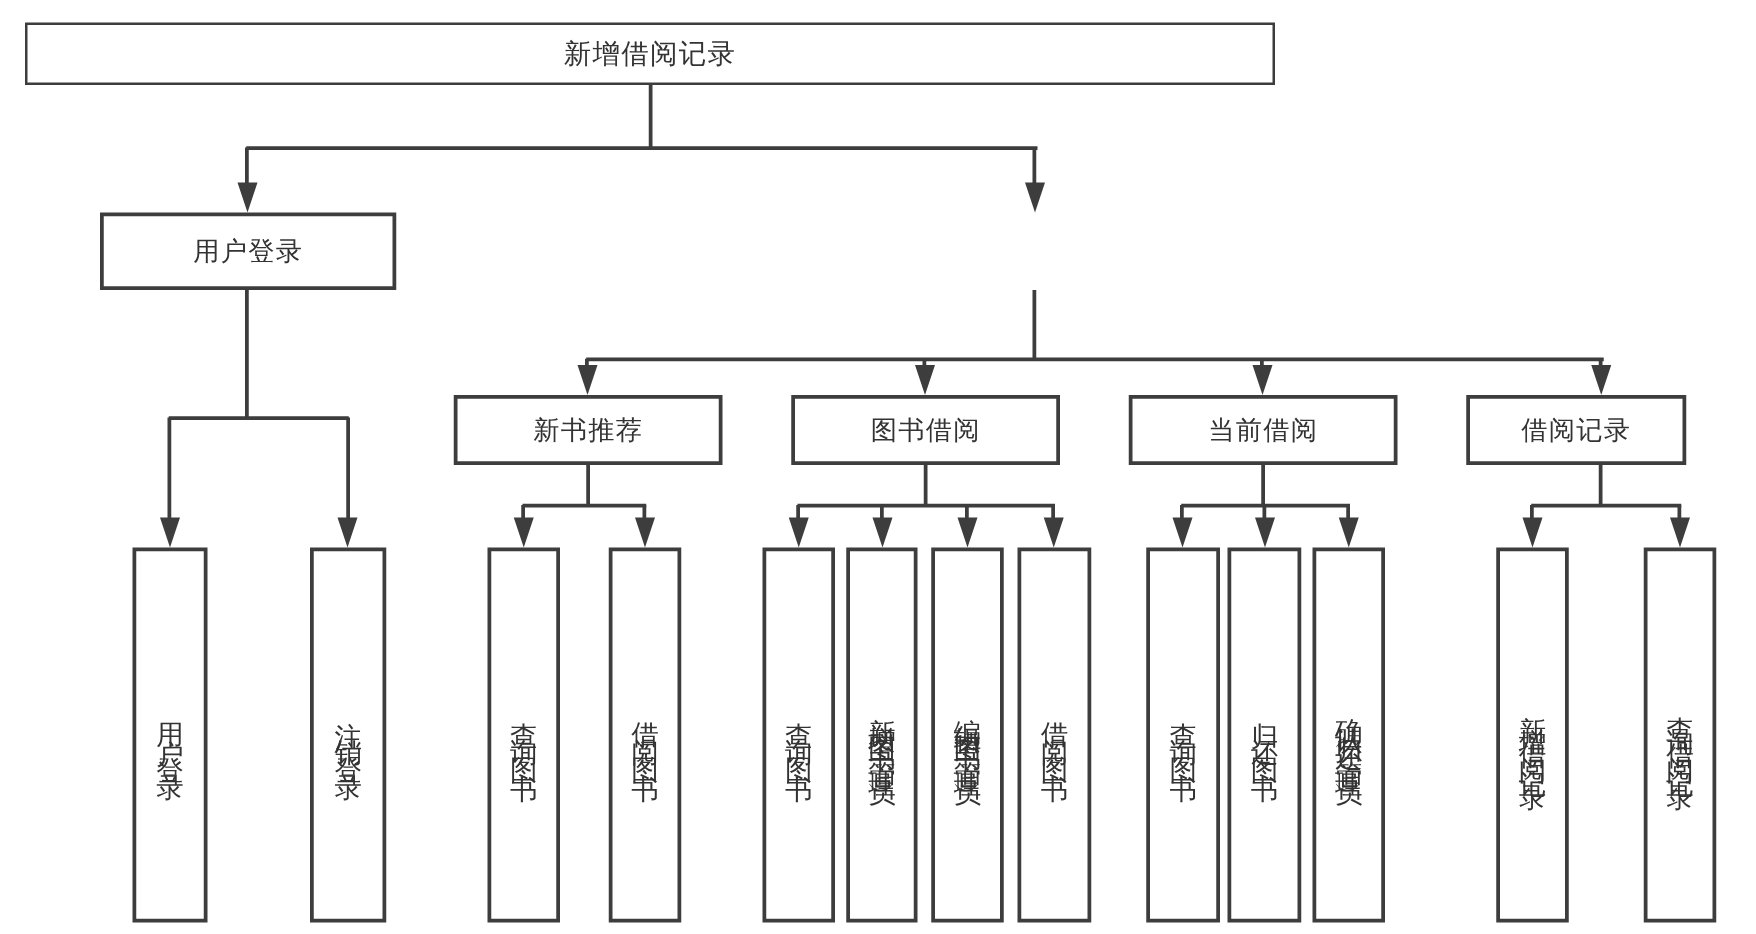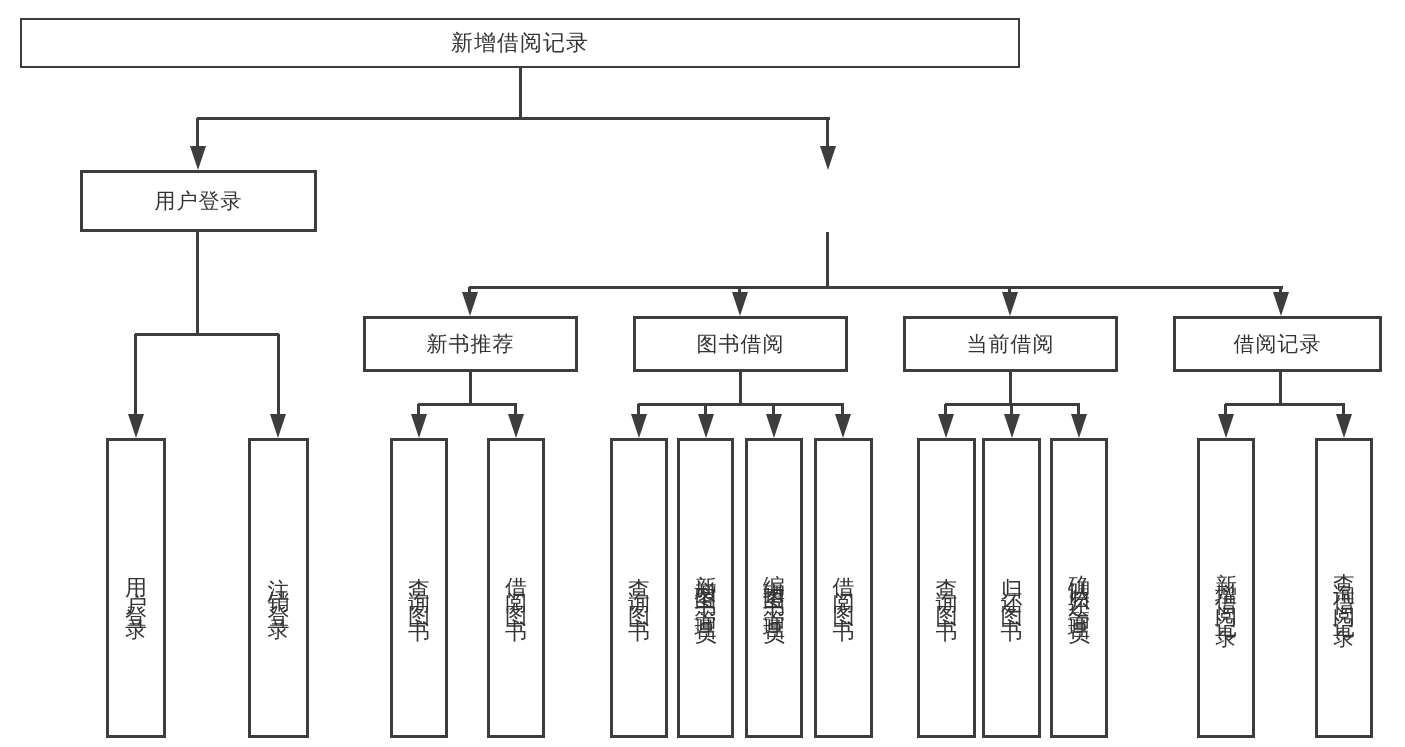--- a/index.html
+++ b/index.html
@@ -46,21 +46,21 @@
 
   <div class="box h" style="left:80px;top:170px;width:237px;height:62px;">用户登录</div>
 
 
   <div class="box h" style="left:363px;top:316px;width:215px;height:56px;">新书推荐</div>
 
   <div class="box h" style="left:633px;top:316px;width:215px;height:56px;">图书借阅</div>
 
   <div class="box h" style="left:903px;top:316px;width:215px;height:56px;">当前借阅</div>
 
-  <div class="box h" style="left:1173px;top:316px;width:209px;height:56px;">借阅记录</div>
+  <div class="box h" style="left:1173px;top:316px;width:176px;height:56px;">借阅记录</div>
 
   <div class="box v" style="left:106px;top:438px;width:60px;height:300px;">用户登录</div>
 
   <div class="box v" style="left:248px;top:438px;width:61px;height:300px;">注销登录</div>
 
   <div class="box v" style="left:390px;top:438px;width:58px;height:300px;">查询图书</div>
 
   <div class="box v" style="left:487px;top:438px;width:58px;height:300px;">借阅图书</div>
 
   <div class="box v" style="left:610px;top:438px;width:58px;height:300px;">查询图书</div>

